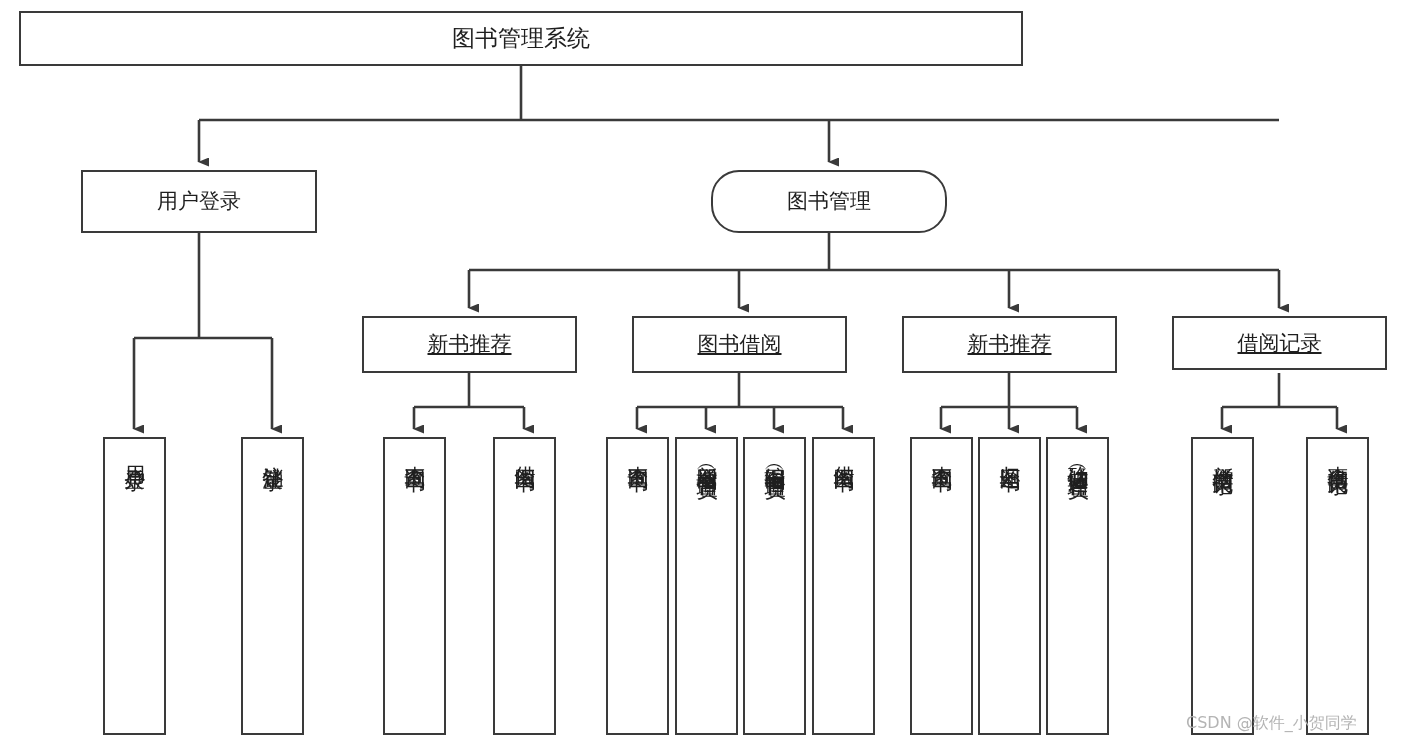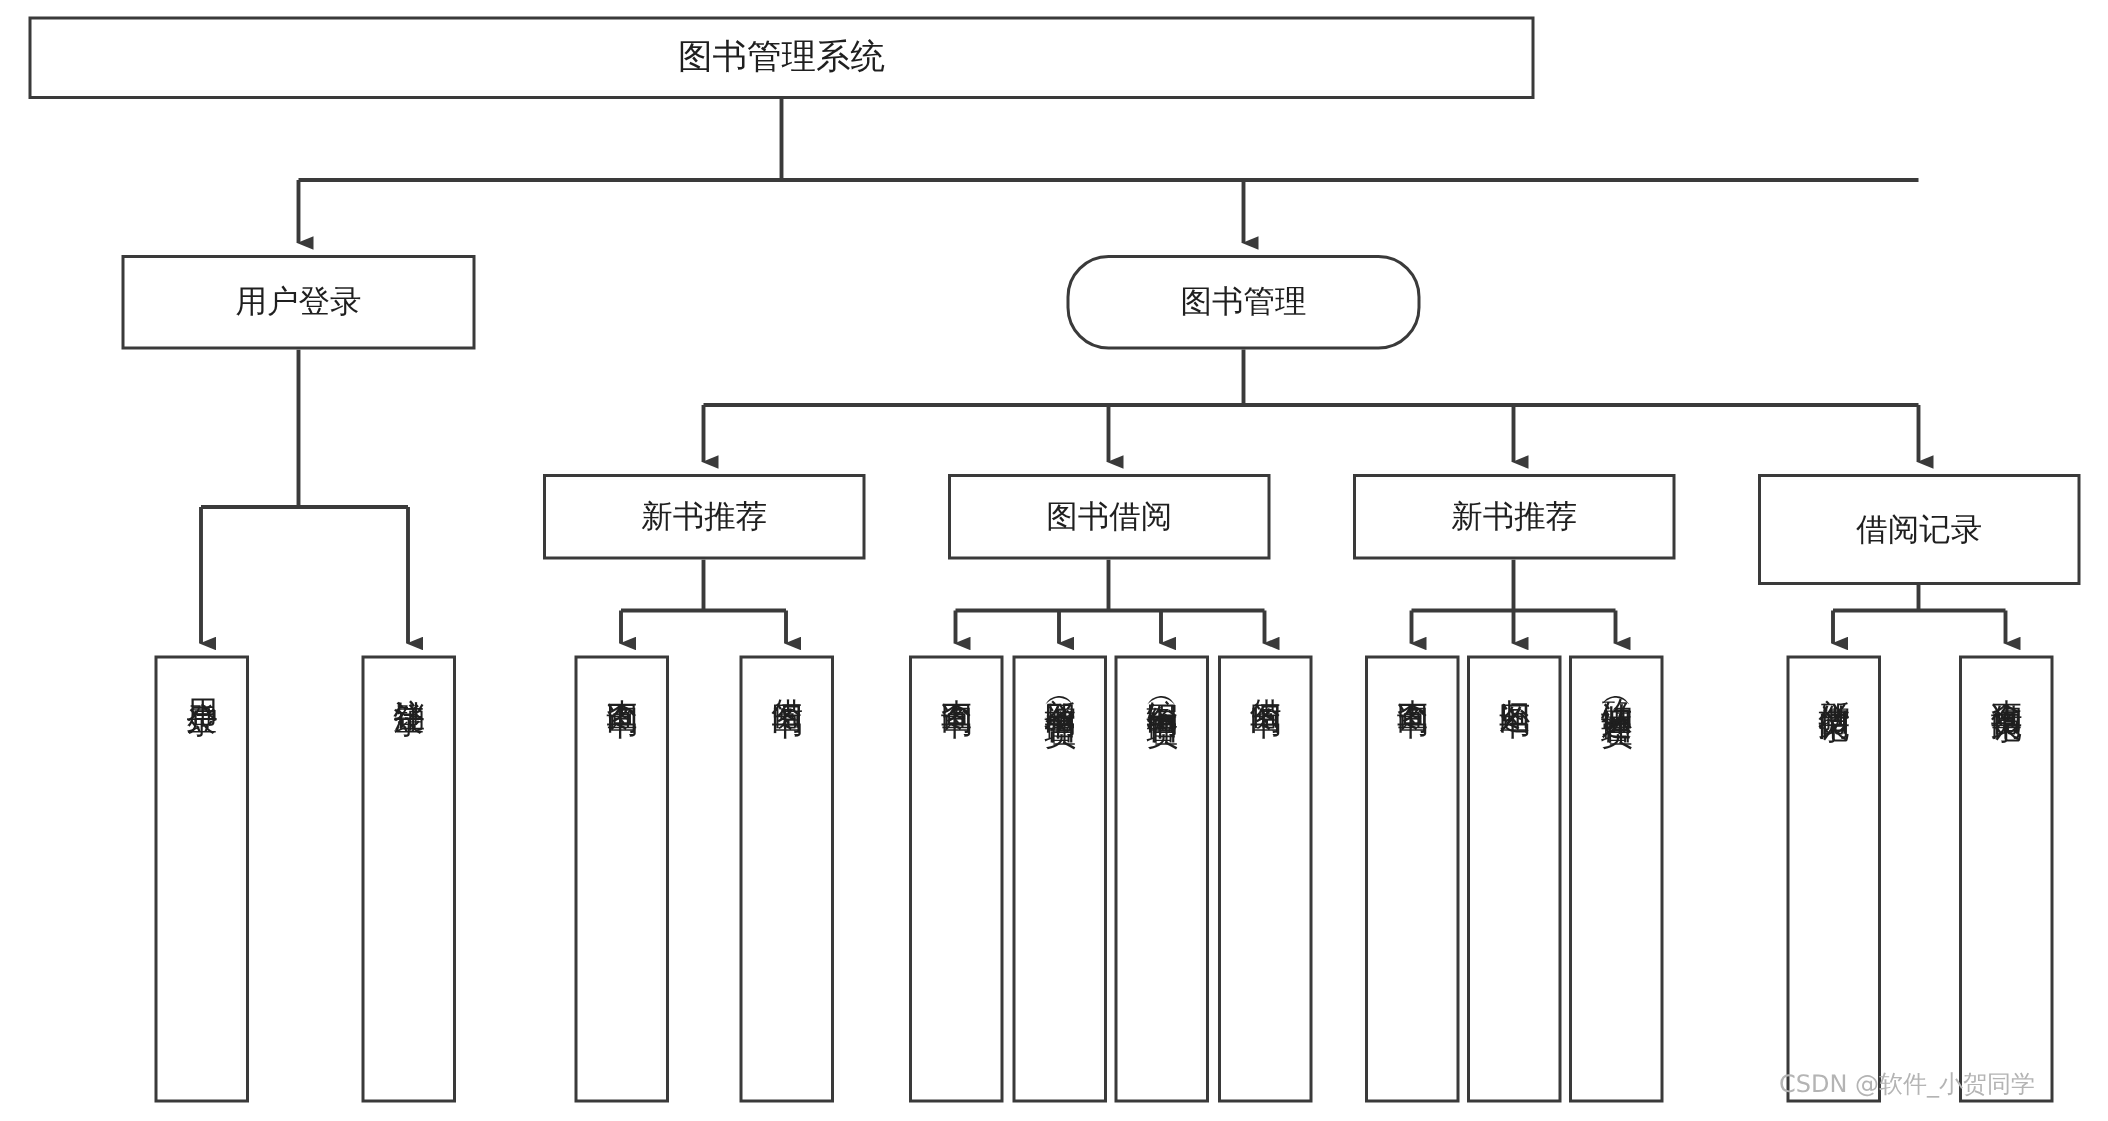--- a/index.html
+++ b/index.html
@@ -34,21 +34,21 @@
     justify-content: center;
     z-index: 2;
   }
   .node-label {
     color: #1f1f1f;
     line-height: 1.18;
     white-space: nowrap;
   }
   .node.level0 .node-label { font-size: 23px; }
   .node.level1 .node-label { font-size: 21px; }
-  .node.level2 .node-label { font-size: 21px; }
+  .node.level2 .node-label { font-size: 21px; text-decoration: underline; }
   .node.leaf {
     align-items: flex-start;
     padding-top: 10px;
   }
   .node.leaf .node-label {
     font-size: 21px;
     writing-mode: vertical-rl;
     text-orientation: upright;
     letter-spacing: 2px;
     display: block;
@@ -131,21 +131,21 @@
 
   <div class="node level2" style="left:362px; top:316px; width:215px; height:57px;">
     <span class="node-label">新书推荐</span>
   </div>
   <div class="node level2" style="left:632px; top:316px; width:215px; height:57px;">
     <span class="node-label">图书借阅</span>
   </div>
   <div class="node level2" style="left:902px; top:316px; width:215px; height:57px;">
     <span class="node-label">新书推荐</span>
   </div>
-  <div class="node level2" style="left:1172px; top:316px; width:215px; height:74px;">
+  <div class="node level2" style="left:1172px; top:316px; width:215px; height:54px;">
     <span class="node-label">借阅记录</span>
   </div>
 
   <div class="node leaf" style="left:103px; top:437px; width:63px; height:298px;">
     <span class="node-label">用户登录</span>
   </div>
   <div class="node leaf" style="left:241px; top:437px; width:63px; height:298px;">
     <span class="node-label">注销登录</span>
   </div>
 

